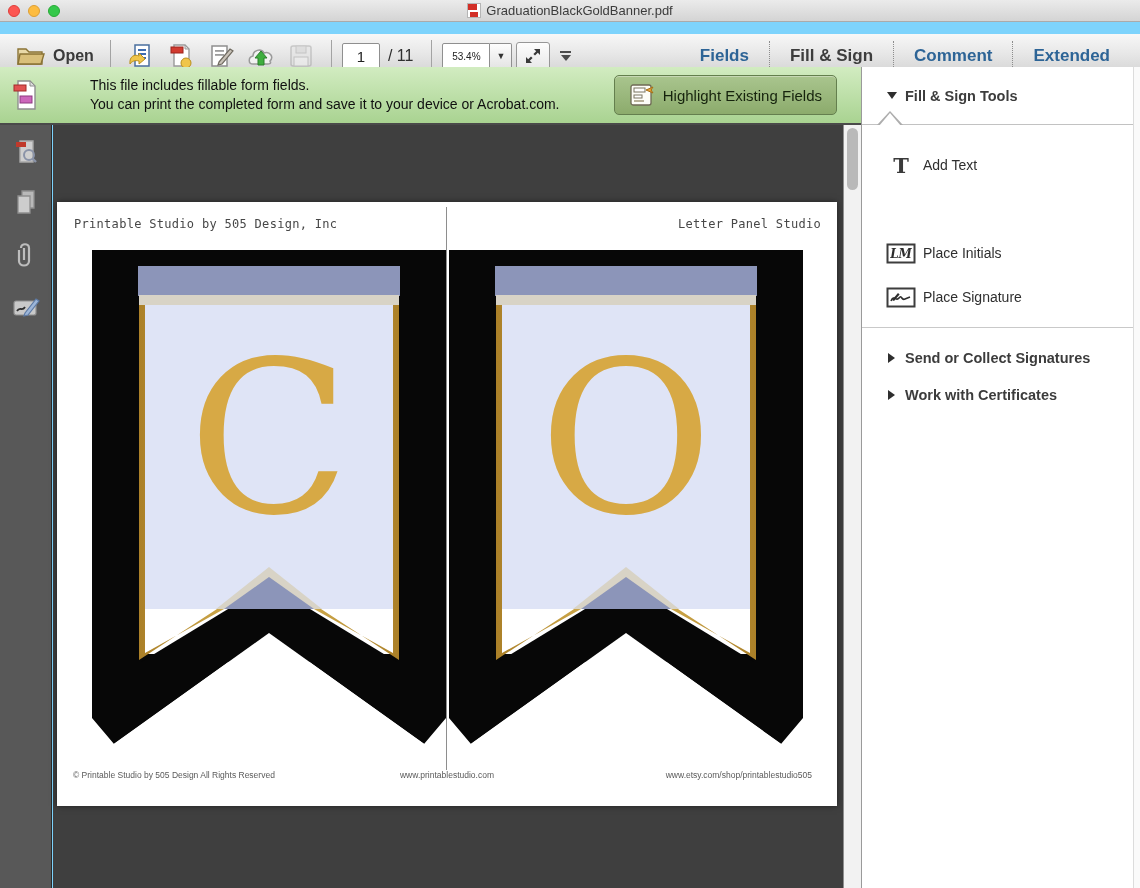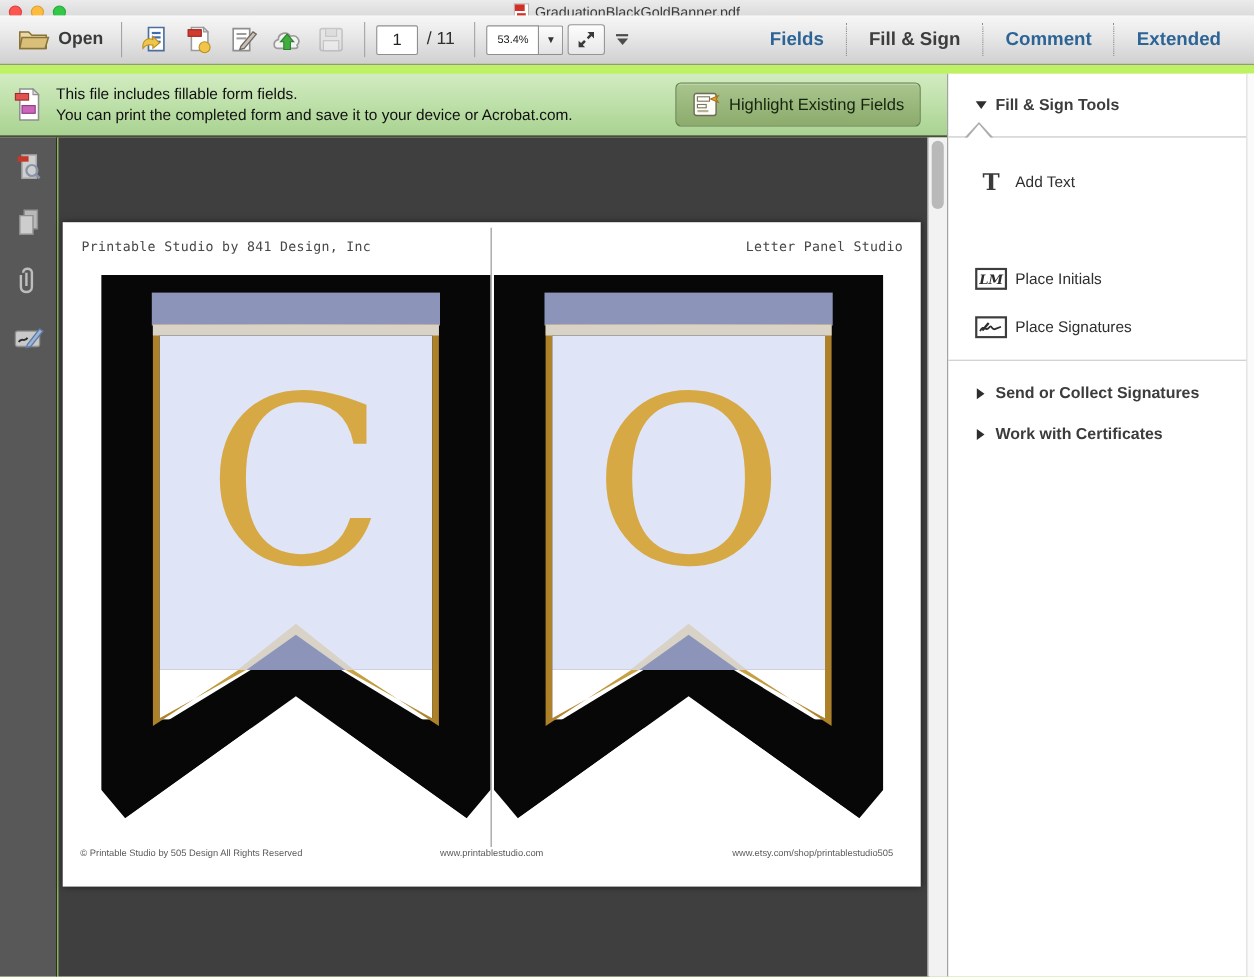--- a/index.html
+++ b/index.html
@@ -1,36 +1,36 @@
 <!DOCTYPE html>
 <html><head>
 <meta charset="utf-8">
 <style>
   * { margin:0; padding:0; box-sizing:border-box; }
   html,body { width:1140px; height:888px; }
   body { font-family:"Liberation Sans", sans-serif; }
-  .window { position:relative; width:1140px; height:888px; overflow:hidden; background:#bef264; }
+  .window { position:relative; width:1140px; height:888px; overflow:hidden; background:#7dd3fc; }
 
   
   .titlebar { position:absolute; left:0; top:0; width:1140px; height:22px;
     background:linear-gradient(#ebebeb,#d4d4d4); border-bottom:1px solid #aaa;
     display:flex; align-items:center; }
   .lights { position:absolute; left:8px; top:5px; display:flex; gap:8px; }
   .light { width:12px; height:12px; border-radius:50%; }
   .light.red { background:#fc5652; border:1px solid #df3e3a; }
   .light.yellow { background:#fdbc40; border:1px solid #dd9f34; }
   .light.green { background:#34c84a; border:1px solid #27aa35; }
   .titlewrap { margin:0 auto; display:flex; align-items:center; gap:5px; }
   .pdficon { width:14px; height:15px; background:#fff; border:1px solid #b5b5b5; position:relative; }
   .pdficon::before { content:""; position:absolute; left:0; top:0; width:9px; height:6px; background:#d22f27; }
   .pdficon::after { content:""; position:absolute; left:2px; top:8px; width:8px; height:5px; background:#d22f27; }
   .titletext { font-size:13px; color:#3c3c3c; }
 
   
-  .toolbar { position:absolute; left:0; top:14px; width:1140px; height:45px;
+  .toolbar { position:absolute; left:0; top:34px; width:1140px; height:45px;
     background:linear-gradient(#f7f7f7,#e7e7e7 45%,#d0d0d0); border-bottom:1px solid #8d8d8d;
     display:flex; align-items:center; padding:0 10px; }
   .tb-sep { width:1px; height:32px; background:#a3a3a3; margin:0 10px; }
   .openbtn { display:flex; align-items:center; gap:7px; padding:3px 6px; cursor:default; }
   .openlabel { font-size:16px; font-weight:bold; color:#3a3a3a; }
   .tbicon { width:30px; height:30px; margin:0 5px; display:flex; align-items:center; justify-content:center; }
   .pagebox { width:38px; height:27px; background:#fff; border:1px solid #8f8f8f; border-radius:2px;
     text-align:center; font-size:15px; color:#222; font-family:"Liberation Sans",sans-serif; }
   .pagetotal { font-size:16px; color:#2f2f2f; margin:0 8px; white-space:nowrap; }
   .zoomgroup { display:flex; }
@@ -45,21 +45,21 @@
   .overflow .tri { width:0; height:0; border-left:5px solid transparent; border-right:5px solid transparent; border-top:6px solid #4c4c4c; }
   .nav { margin-left:auto; display:flex; align-items:center; height:45px; }
   .navitem { font-size:17px; font-weight:bold; color:#2d6496; padding:0 20px; height:30px; display:flex; align-items:center;
     border-left:1px dotted #8c8c8c; }
   .navitem:first-child { border-left:none; }
   .navitem.active { color:#3d3d3d; }
 
   
   .notice { position:absolute; left:0; top:67px; width:861px; height:58px;
     background:linear-gradient(#d2ecc1,#a9d391); border-bottom:2px solid #4a4a4a;
-    display:flex; align-items:center; padding:0 12px; }
+    display:flex; align-items:center; padding:0 12px;gap:39px; }
   .notice-text { font-size:14px; color:#101010; line-height:19px; margin-left:12px; }
   .hl-btn { margin-left:auto; margin-right:12px; height:40px; display:flex; align-items:center; gap:8px;
     background:linear-gradient(#a9c58e,#8cab6c); border:1px solid #647f4e; border-radius:5px;
     box-shadow:inset 0 1px 0 rgba(255,255,255,.35); padding:16px 14px; }
   .hl-label { font-size:15px; color:#16230d; }
 
   
   .sidebar { position:absolute; left:0; top:125px; width:52px; height:763px; background:#585858; border-right:1px solid #2a2a2a; }
   .sb-item { position:absolute; left:11px; width:30px; height:30px; display:flex; align-items:center; justify-content:center; }
 
@@ -254,21 +254,21 @@
       <svg width="30" height="26" viewBox="0 0 30 26">
         <rect x="3" y="6" width="22" height="14" rx="2" fill="#c9c9c9" stroke="#8f8f8f" stroke-width="1.2"></rect>
         <path d="M6 16 C9 11 11 17 14 12" fill="none" stroke="#2e2e2e" stroke-width="1.8"></path>
         <path d="M14 18 L25 4 L28 6 L17 20 L13 21 Z" fill="#9db6d8" stroke="#5d7aa5" stroke-width="1.2"></path>
       </svg>
     </div>
   </div>
 
   <div class="docarea">
     <div class="page">
-      <div class="pg-header left">Printable Studio by 841 Design, Inc</div>
+      <div class="pg-header left">Printable Studio by 505 Design, Inc</div>
       <div class="pg-header right">Letter Panel Studio</div>
       <div class="cutline"></div>
 
       <svg class="banner b0" viewBox="0 0 354 496">
         <path d="M0 0 H354 V468 L332 494 L177 383 L22 494 L0 468 Z" fill="#070707"></path>
         <rect x="46" y="16" width="262" height="30" fill="#8c95b9"></rect>
         <rect x="53" y="55" width="248" height="304" fill="#dfe4f6"></rect>
         <rect x="53" y="359" width="248" height="45" fill="#ffffff"></rect>
         <path d="M177 334 L305 412 L49 412 Z" fill="#070707"></path>
         <path d="M177 383 L338 498 L16 498 Z" fill="#ffffff"></path>
@@ -326,21 +326,21 @@
       <div class="tool-label">Place Initials</div>
     </div>
     <div class="tool-row" style="top:208px">
       <div class="tool-icon">
         <svg width="30" height="21" viewBox="0 0 30 21">
           <rect x="1.5" y="1.5" width="27" height="18" fill="#fff" stroke="#3d3d3d" stroke-width="2"></rect>
           <path d="M5 14 C8 7 10 15 13 11 C16 7 15 14 19 12 L24 10" fill="none" stroke="#2d2d2d" stroke-width="1.6"></path>
           <path d="M6 13 L12 6 L13.6 7.4 L8 14 Z" fill="#2d2d2d"></path>
         </svg>
       </div>
-      <div class="tool-label">Place Signatures</div>
+      <div class="tool-label">Place Signature</div>
     </div>
 
     <div class="panel-divider"></div>
 
     <div class="sect-row" style="top:273px">
       <div class="tri-right"></div>
       <div class="sect-label">Send or Collect Signatures</div>
     </div>
     <div class="sect-row" style="top:310px">
       <div class="tri-right"></div>

